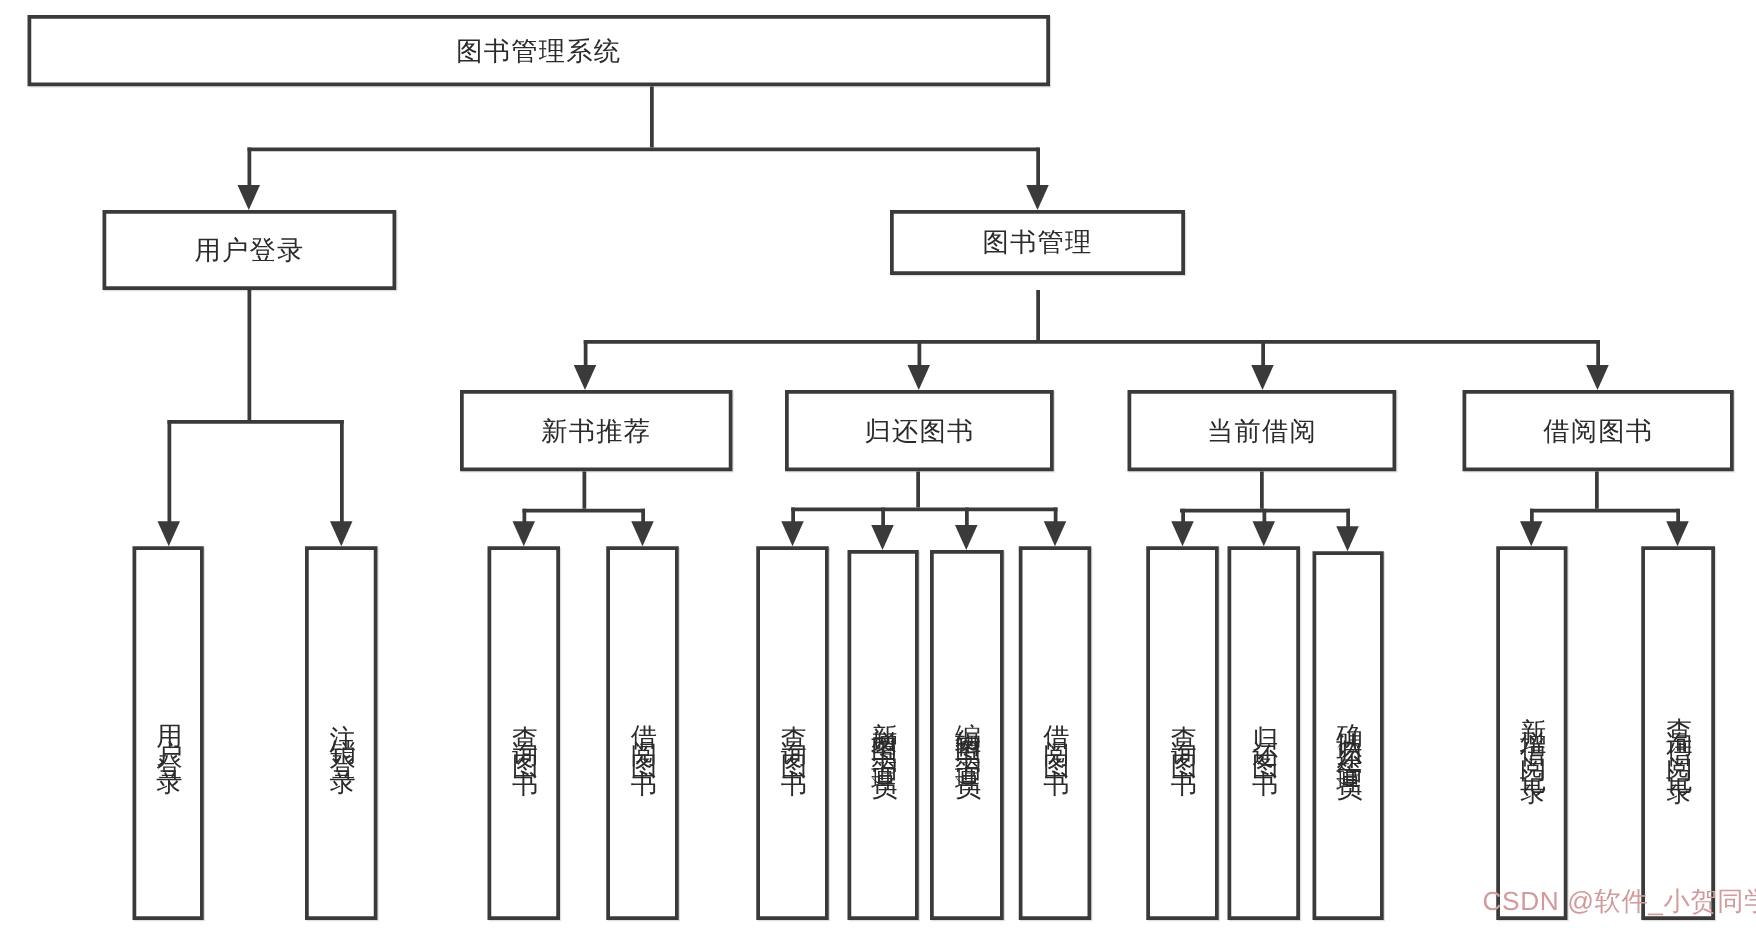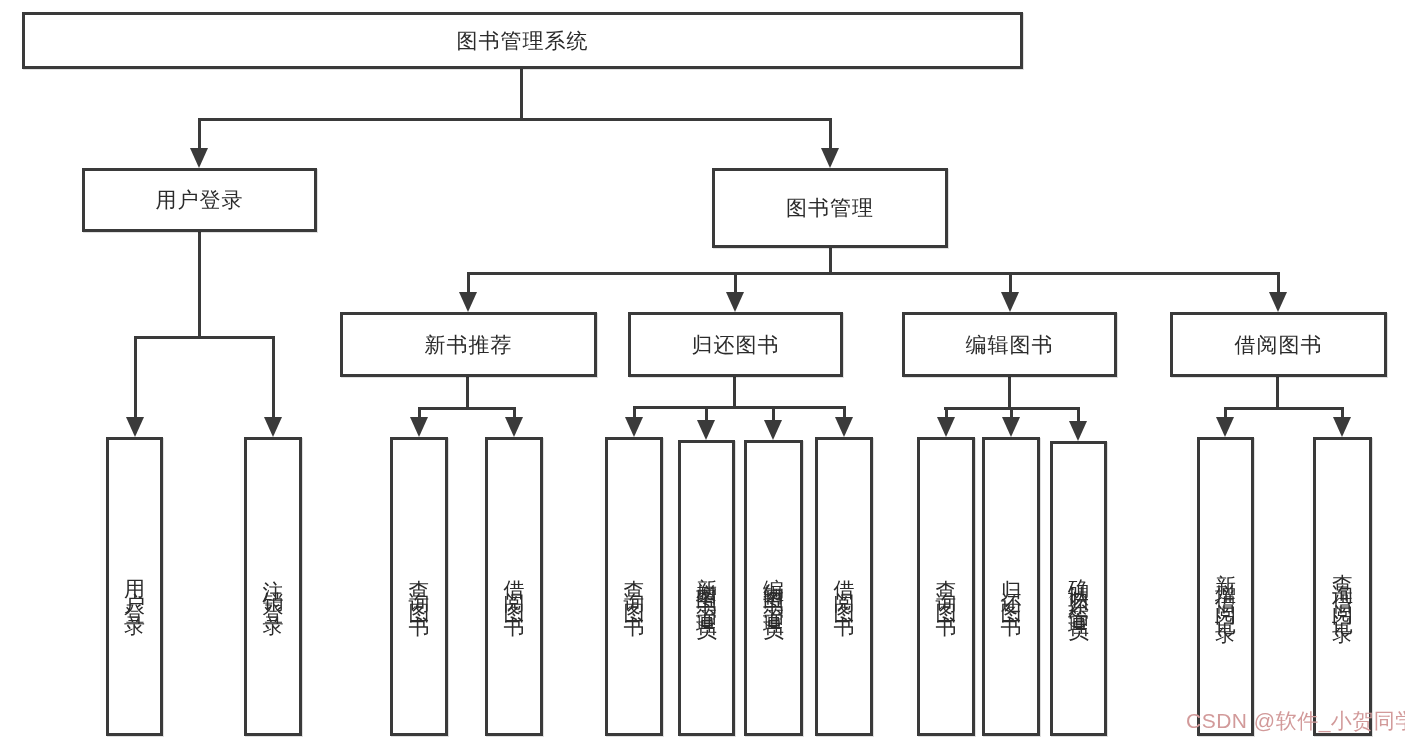--- a/index.html
+++ b/index.html
@@ -107,39 +107,39 @@
   <div class="arrow" style="left:625px;top:417px"></div>
   <div class="arrow" style="left:697px;top:420px"></div>
   <div class="arrow" style="left:764px;top:420px"></div>
   <div class="arrow" style="left:835px;top:417px"></div>
   <div class="arrow" style="left:937px;top:417px"></div>
   <div class="arrow" style="left:1002px;top:417px"></div>
   <div class="arrow" style="left:1069px;top:421px"></div>
   <div class="arrow" style="left:1216px;top:417px"></div>
   <div class="arrow" style="left:1333px;top:417px"></div>
 
-  <div class="box" style="left:22px;top:12px;width:1001px;height:57px">
+  <div class="box" style="left:22px;top:12px;width:818px;height:57px">
     <span>图书管理系统</span>
   </div>
 
   <div class="box" style="left:82px;top:168px;width:235px;height:64px">
     <span>用户登录</span>
   </div>
-  <div class="box" style="left:712px;top:168px;width:236px;height:80px">
+  <div class="box" style="left:712px;top:168px;width:236px;height:52px">
     <span>图书管理</span>
   </div>
 
-  <div class="box" style="left:340px;top:312px;width:257px;height:65px">
+  <div class="box" style="left:368px;top:312px;width:218px;height:65px">
     <span>新书推荐</span>
   </div>
   <div class="box" style="left:628px;top:312px;width:215px;height:65px">
     <span>归还图书</span>
   </div>
   <div class="box" style="left:902px;top:312px;width:215px;height:65px">
-    <span>编辑图书</span>
+    <span>当前借阅</span>
   </div>
   <div class="box" style="left:1170px;top:312px;width:217px;height:65px">
     <span>借阅图书</span>
   </div>
 
   <div class="box leaf" style="left:106px;top:437px;width:57px;height:299px">
     <span>用户登录</span>
   </div>
   <div class="box leaf" style="left:244px;top:437px;width:58px;height:299px">
     <span>注销登录</span>

